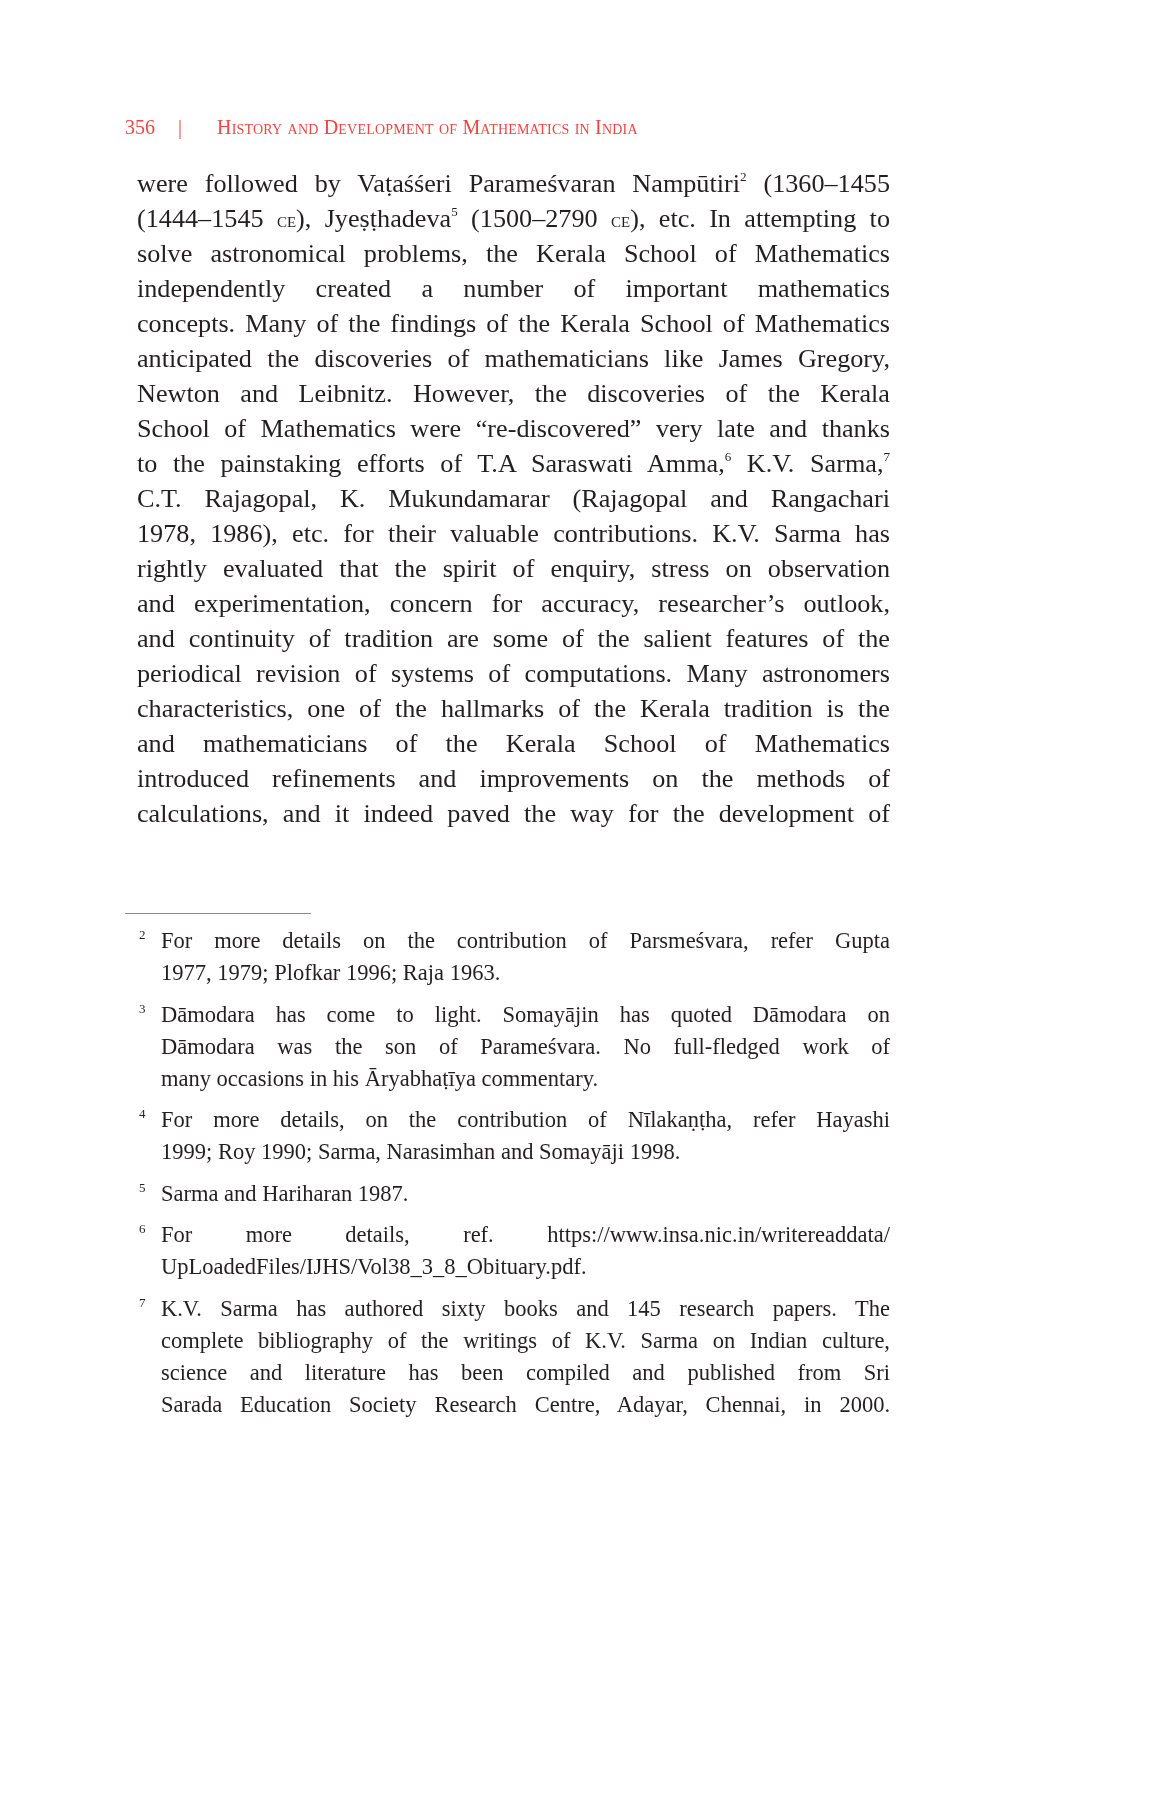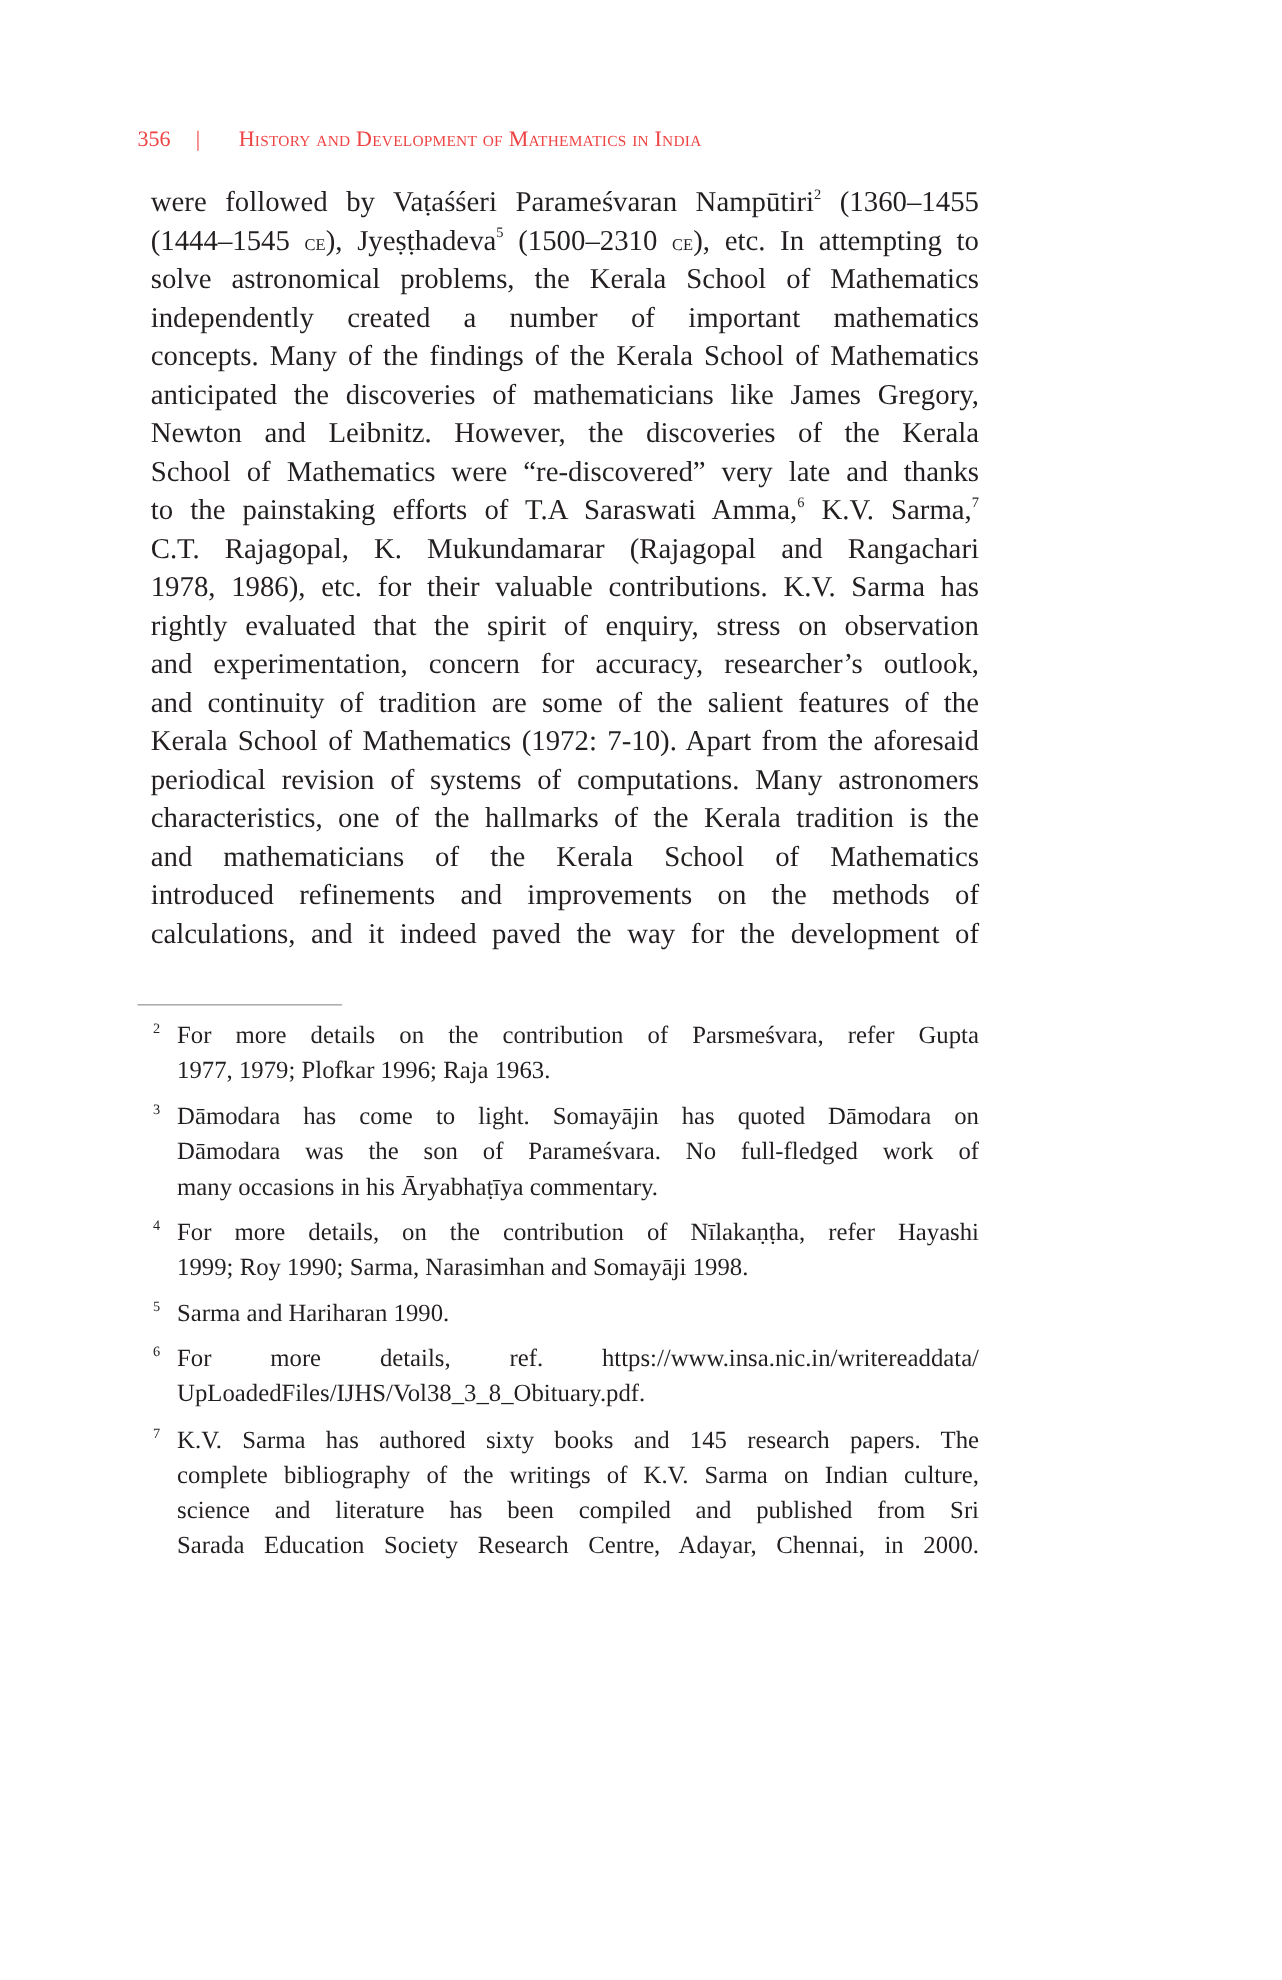--- a/index.html
+++ b/index.html
@@ -100,34 +100,33 @@
 <div class="page">
 
   <div class="running-head">
     <span class="page-num">356</span>
     <span class="sep">|</span>
     <span class="title">History and Development of Mathematics in India</span>
   </div>
 
   <div class="body-text" id="body-text">
       <span class="line"><span>were followed by Vaṭaśśeri Parameśvaran Nampūtiri</span><sup class="fn">2</sup><span> (1360–1455</span></span>
-      <span class="line"><span>(1444–1545 </span><span class="sc">ce</span><span>), Jyeṣṭhadeva</span><sup class="fn">5</sup><span> (1500–2310 </span><span class="sc">ce</span><span>), etc. In attempting to</span></span>
+      <span class="line"><span>(1444–1545 </span><span class="sc">ce</span><span>), Jyeṣṭhadeva</span><sup class="fn">5</sup><span> (1500–2790 </span><span class="sc">ce</span><span>), etc. In attempting to</span></span>
       <span class="line"><span>solve astronomical problems, the Kerala School of Mathematics</span></span>
       <span class="line"><span>independently created a number of important mathematics</span></span>
       <span class="line"><span>concepts. Many of the findings of the Kerala School of Mathematics</span></span>
       <span class="line"><span>anticipated the discoveries of mathematicians like James Gregory,</span></span>
       <span class="line"><span>Newton and Leibnitz. However, the discoveries of the Kerala</span></span>
       <span class="line"><span>School of Mathematics were “re-discovered” very late and thanks</span></span>
       <span class="line"><span>to the painstaking efforts of T.A Saraswati Amma,</span><sup class="fn">6</sup><span> K.V. Sarma,</span><sup class="fn">7</sup></span>
       <span class="line"><span>C.T. Rajagopal, K. Mukundamarar (Rajagopal and Rangachari</span></span>
       <span class="line"><span>1978, 1986), etc. for their valuable contributions. K.V. Sarma has</span></span>
       <span class="line"><span>rightly evaluated that the spirit of enquiry, stress on observation</span></span>
       <span class="line"><span>and experimentation, concern for accuracy, researcher’s outlook,</span></span>
       <span class="line"><span>and continuity of tradition are some of the salient features of the</span></span>
-      <span class="line"><span>Kerala School of Mathematics (1972: 7-10). Apart from the aforesaid</span></span>
       <span class="line"><span>periodical revision of systems of computations. Many astronomers</span></span>
       <span class="line"><span>characteristics, one of the hallmarks of the Kerala tradition is the</span></span>
       <span class="line"><span>and mathematicians of the Kerala School of Mathematics</span></span>
       <span class="line"><span>introduced refinements and improvements on the methods of</span></span>
       <span class="line last"><span>calculations, and it indeed paved the way for the development of</span></span>
     </div>
 
   <div class="footnote-rule"></div>
 
   <div class="footnotes" id="footnotes">
@@ -142,21 +141,21 @@
         <span class="fn-line"><span>Dāmodara was the son of Parameśvara. No full-fledged work of</span></span>
         <span class="fn-line ragged"><span>many occasions in his </span><span class="italic">Āryabhaṭīya</span><span> commentary.</span></span>
       </div>
       <div class="fn-item">
         <span class="fn-num">4</span>
         <span class="fn-line"><span>For more details, on the contribution of Nīlakaṇṭha, refer Hayashi</span></span>
         <span class="fn-line ragged"><span>1999; Roy 1990; Sarma, Narasimhan and Somayāji 1998.</span></span>
       </div>
       <div class="fn-item">
         <span class="fn-num">5</span>
-        <span class="fn-line ragged"><span>Sarma and Hariharan 1990.</span></span>
+        <span class="fn-line ragged"><span>Sarma and Hariharan 1987.</span></span>
       </div>
       <div class="fn-item">
         <span class="fn-num">6</span>
         <span class="fn-line"><span>For more details, ref. https://www.insa.nic.in/writereaddata/</span></span>
         <span class="fn-line ragged"><span>UpLoadedFiles/IJHS/Vol38_3_8_Obituary.pdf.</span></span>
       </div>
       <div class="fn-item">
         <span class="fn-num">7</span>
         <span class="fn-line"><span>K.V. Sarma has authored sixty books and 145 research papers. The</span></span>
         <span class="fn-line"><span>complete bibliography of the writings of K.V. Sarma on Indian culture,</span></span>

